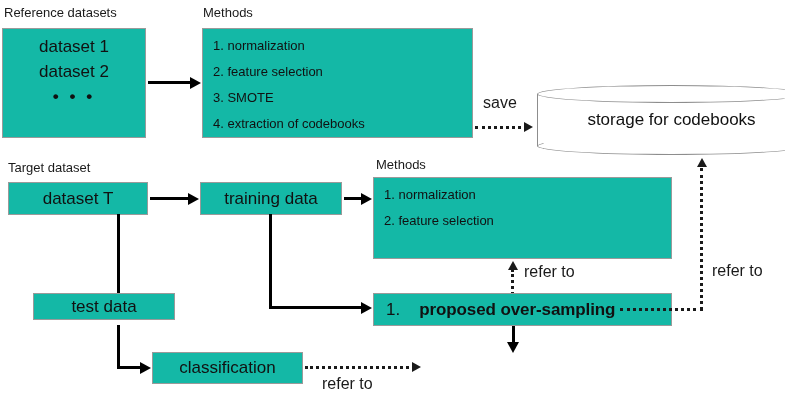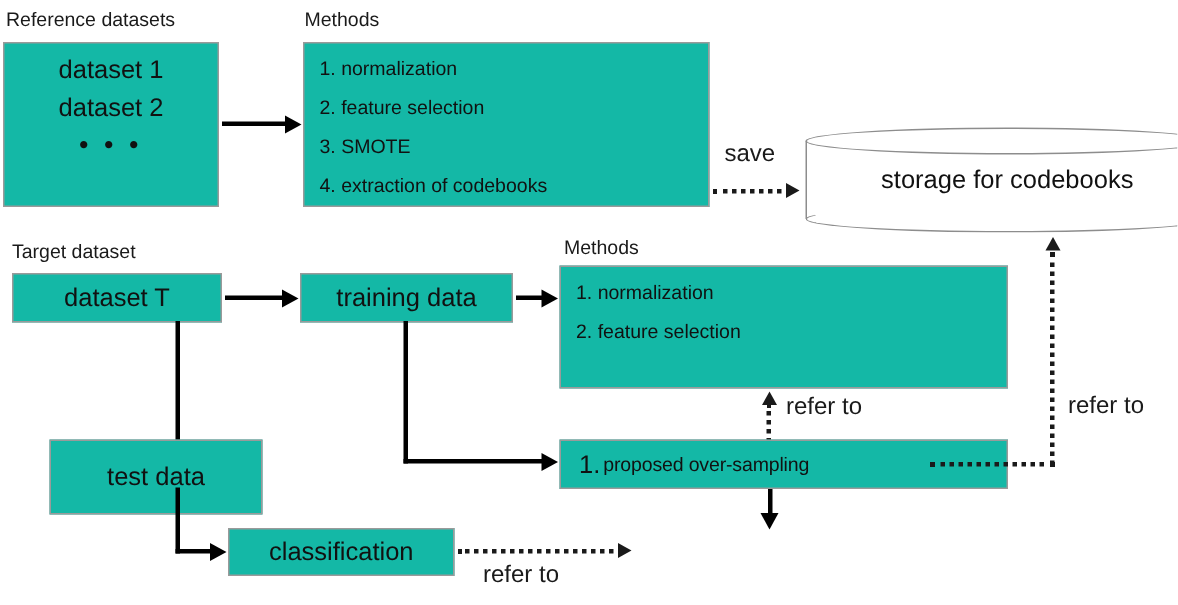--- a/index.html
+++ b/index.html
@@ -60,21 +60,21 @@
     font-weight:700;
     font-size:17px;
   }
   .osamp{
     display:flex;
     align-items:center;
     justify-content:flex-start;
     padding-left:12px;
   }
   .osamp .num{font-size:17px;font-weight:400;}
-  .osamp .strong{font-size:13px;font-weight:400;margin-left:2px;letter-spacing:-0.1px;}
+  .osamp .strong{font-size:17px;font-weight:700;margin-left:19px;letter-spacing:-0.1px;}
 
   
   .cyl{position:absolute;}
   .cyl .body{
     position:absolute;left:0;top:9px;width:100%;height:calc(100% - 18px);
     border-left:1px solid #8d8d8d;border-right:1px solid #8d8d8d;
     background:#ffffff;box-sizing:border-box;
   }
   .cyl .top{
     position:absolute;left:0;top:0;width:100%;height:18px;
@@ -188,21 +188,21 @@
 
   <div class="box list" style="left:373px;top:177px;width:299px;height:82px;">
     <div class="li">1. normalization</div>
     <div class="li">2. feature selection</div>
   </div>
 
   <div class="dline-v" style="left:511px;top:269px;height:26px;"></div>
   <div class="dah-u" style="left:508px;top:261px;"></div>
   <div class="lbl" style="left:524px;top:262px;font-size:16px;">refer to</div>
 
-  <div class="box" style="left:33px;top:293px;width:142px;height:50px;">
+  <div class="box" style="left:33px;top:293px;width:142px;height:27px;">
     <span>test data</span>
   </div>
 
   <div class="vline" style="left:117px;top:325px;height:44px;"></div>
   <div class="hline" style="left:117px;top:366px;width:28px;"></div>
   <div class="ah-r" style="left:140px;top:361.5px;"></div>
 
   <div class="box osamp" style="left:373px;top:293px;width:299px;height:33px;">
     <span class="num">1.</span>
     <span class="strong">proposed over-sampling</span>

